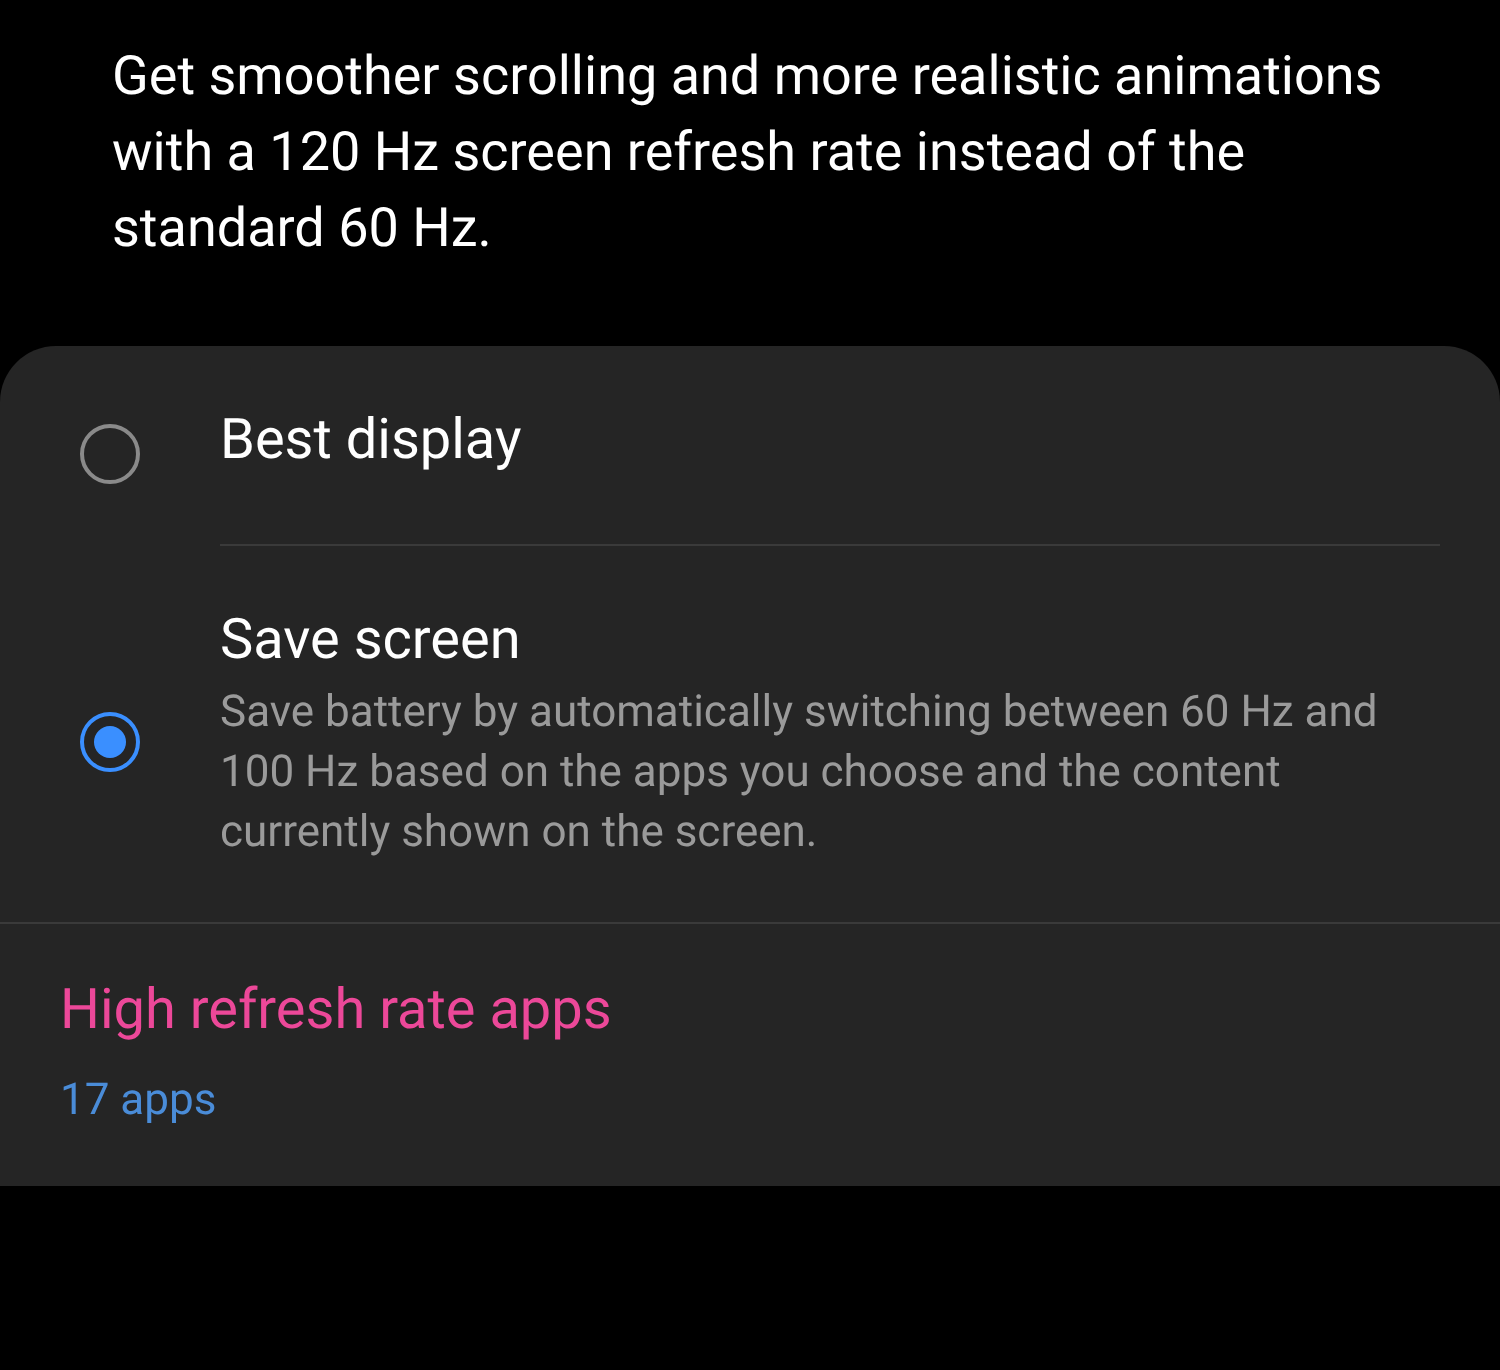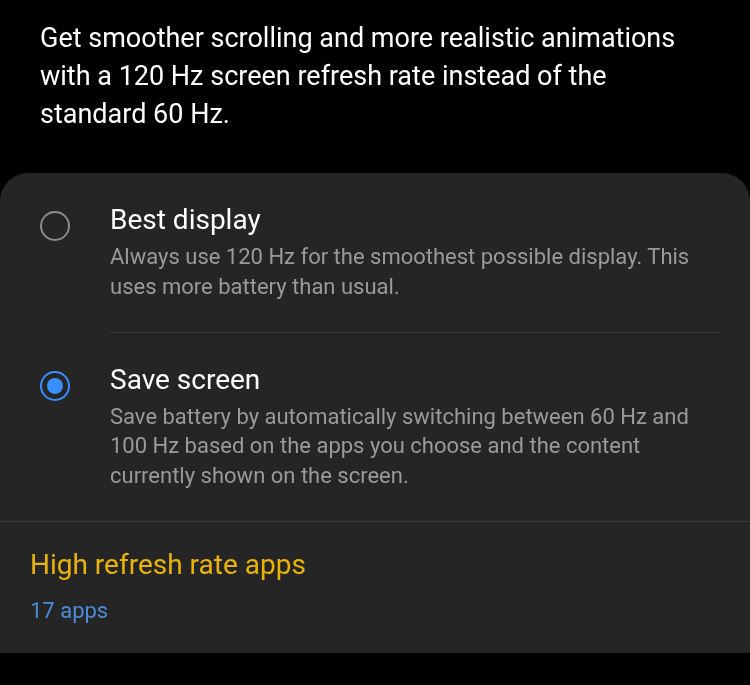--- a/index.html
+++ b/index.html
@@ -12,30 +12,31 @@
       height: 685px;
       background: #000000;
       font-family: -apple-system, BlinkMacSystemFont, 'Segoe UI', Roboto, sans-serif;
       overflow: hidden;
     }
     .header-description {
       padding: 20px 40px 30px 40px;
       color: #ffffff;
       font-size: 27px;
       line-height: 1.4;
+      margin-left: 16px;
     }
     .options-card {
       background: #252525;
       border-radius: 28px 28px 0 0;
       padding: 0;
       margin-top: 10px;
     }
     .option-row {
       display: flex;
-      align-items: flex-start;
+      align-items: center;
       padding: 30px 30px 30px 40px;
       cursor: pointer;
     }
     .radio-container {
       flex: 0 0 auto;
       margin-right: 40px;
       margin-top: 8px;
     }
     .radio-outer {
       width: 30px;
@@ -77,21 +78,21 @@
     }
     .divider-full {
       height: 1px;
       background: #3a3a3a;
     }
     .apps-section {
       padding: 26px 30px 30px 30px;
       cursor: pointer;
     }
     .apps-title {
-      color: #eab308;
+      color: #ec4899;
       font-size: 28px;
       font-weight: 400;
       margin-bottom: 4px;
     }
     .apps-count {
       color: #4a8cd8;
       font-size: 22px;
       margin-top: 17px;
     }
   </style>
@@ -101,21 +102,20 @@
 <div class="header-description">Get smoother scrolling and more realistic animations with a 120 Hz screen refresh rate instead of the standard 60 Hz.</div>
 
 <div class="options-card">
 
   <div class="option-row">
     <div class="radio-container">
       <div class="radio-outer"></div>
     </div>
     <div class="option-content">
       <div class="option-title">Best display</div>
-      <div class="option-description">Always use 120 Hz for the smoothest possible display. This uses more battery than usual.</div>
     </div>
   </div>
 
   <div class="divider-partial"></div>
 
   <div class="option-row">
     <div class="radio-container">
       <div class="radio-outer selected">
         <div class="radio-inner"></div>
       </div>

